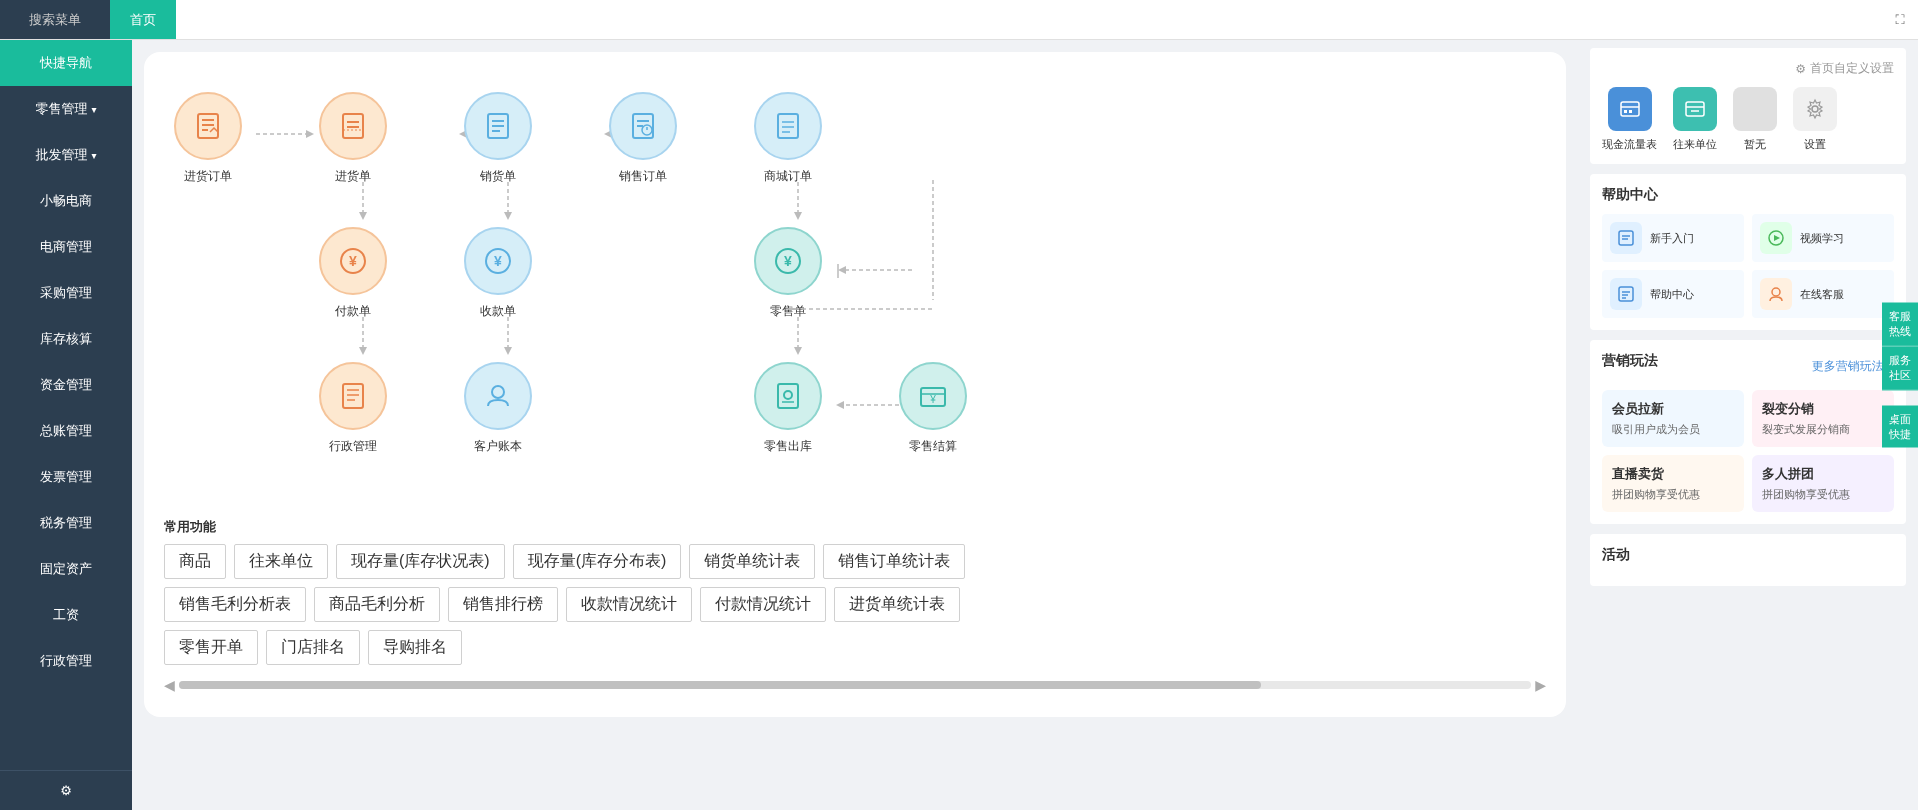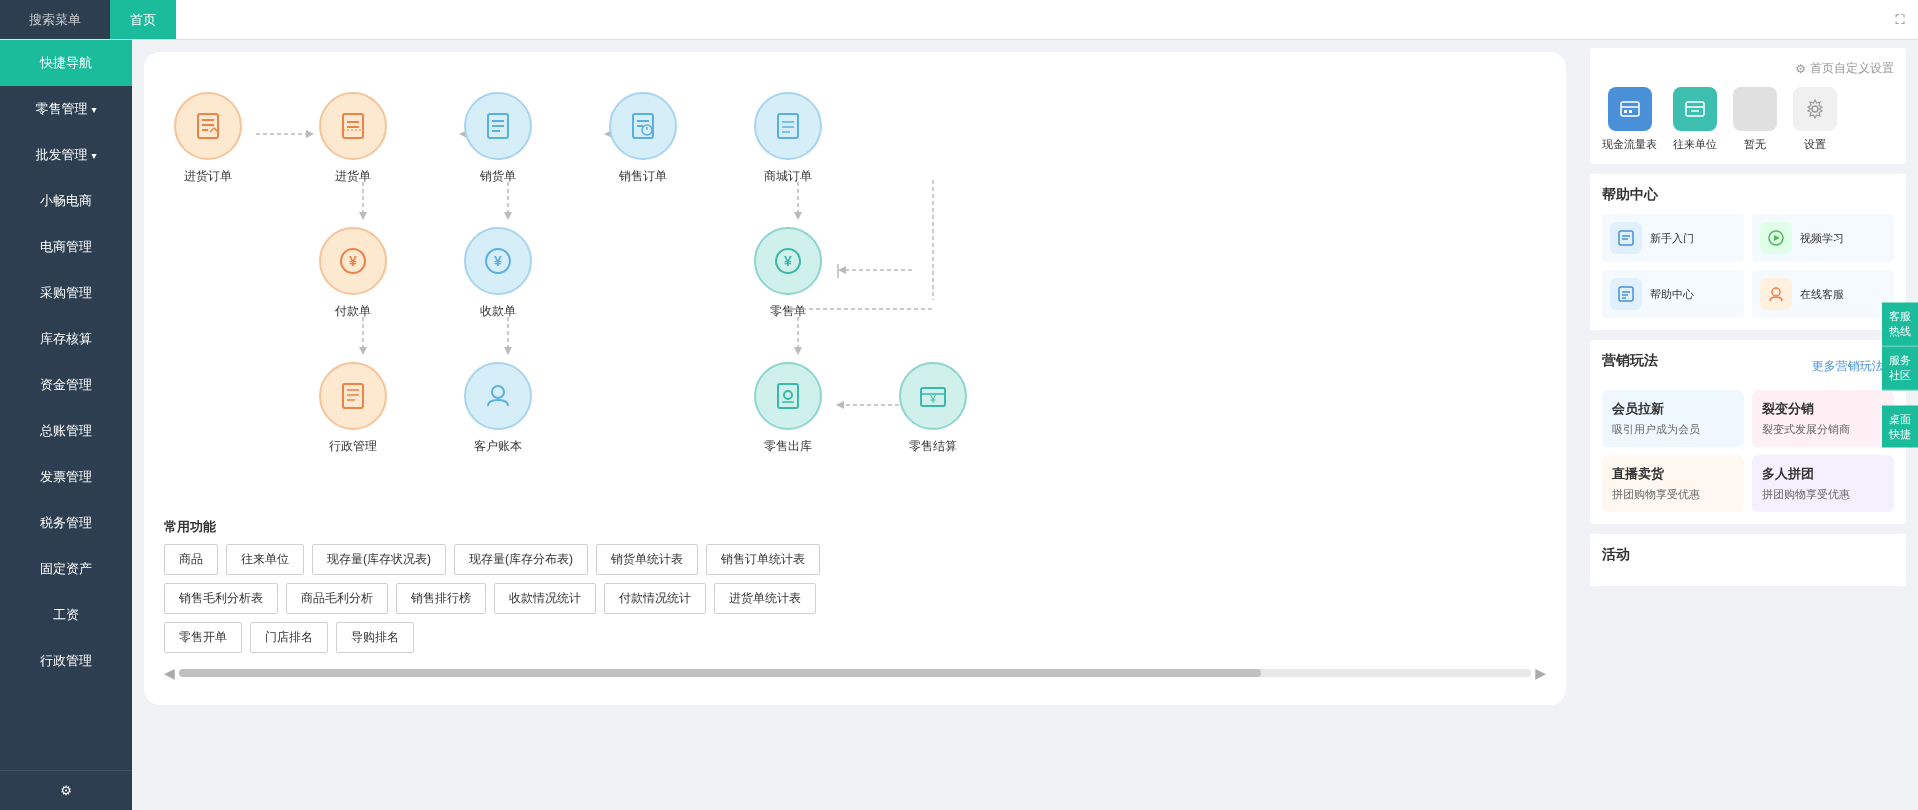--- a/index.html
+++ b/index.html
@@ -39,21 +39,21 @@
     
     
     
 
     .fn { position: absolute; display: flex; flex-direction: column; align-items: center; }
 
     
     .common-functions { margin-top: 16px; }
     .cf-title { font-size: 13px; color: #333; margin-bottom: 8px; font-weight: bold; }
     .cf-row { display: flex; gap: 8px; flex-wrap: wrap; margin-bottom: 8px; }
-    .cf-btn { border: 1px solid #d0d0d0; background: #fff; padding: 6px 14px; font-size: 12px; color: #333; cursor: pointer; border-radius: 2px; white-space: nowrap; }
+    .cf-btn { border: 1px solid #d0d0d0; background: #fff; padding: 6px 14px; font-size: 16px; color: #333; cursor: pointer; border-radius: 2px; white-space: nowrap; }
     .scroll-track { flex: 1; height: 8px; background: #e8e8e8; border-radius: 4px; }
     .scroll-thumb { width: 80%; height: 8px; background: #c0c0c0; border-radius: 4px; }
 
     
     .right-panel { width: 340px; flex-shrink: 0; padding: 8px 12px; overflow-y: auto; }
 
     
     .quick-access { background: #fff; border-radius: 4px; padding: 12px; margin-bottom: 10px; }
     .qa-header { display: flex; align-items: center; justify-content: flex-end; font-size: 12px; color: #999; margin-bottom: 10px; }
     .qa-icon { color: #999; margin-right: 4px; font-size: 12px; }

